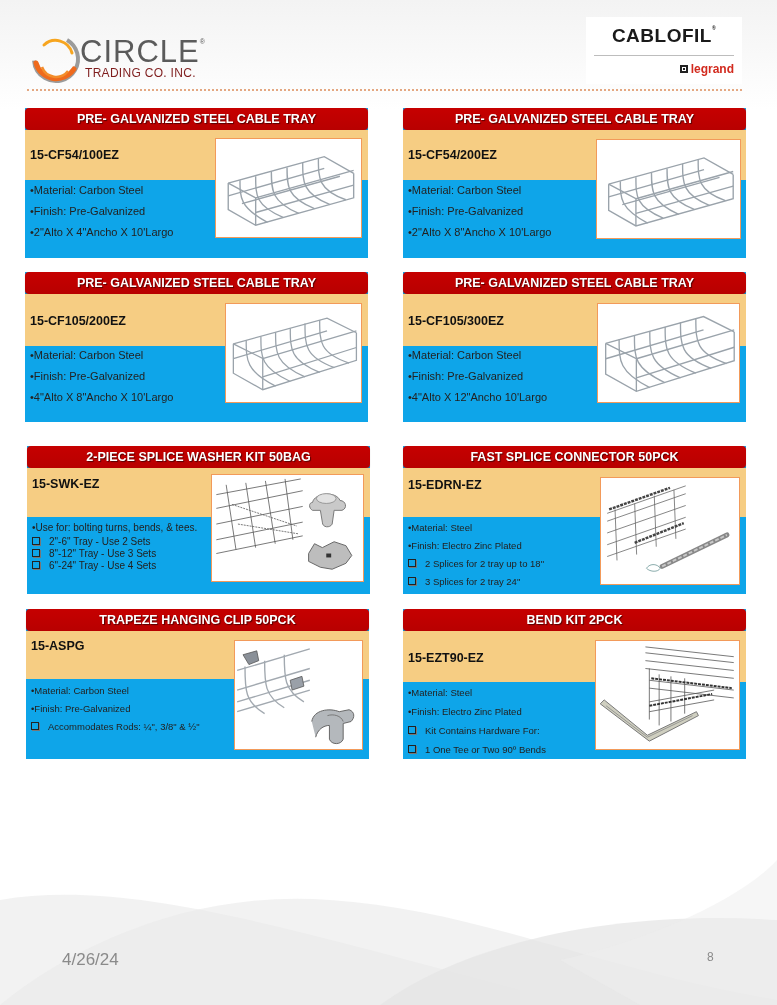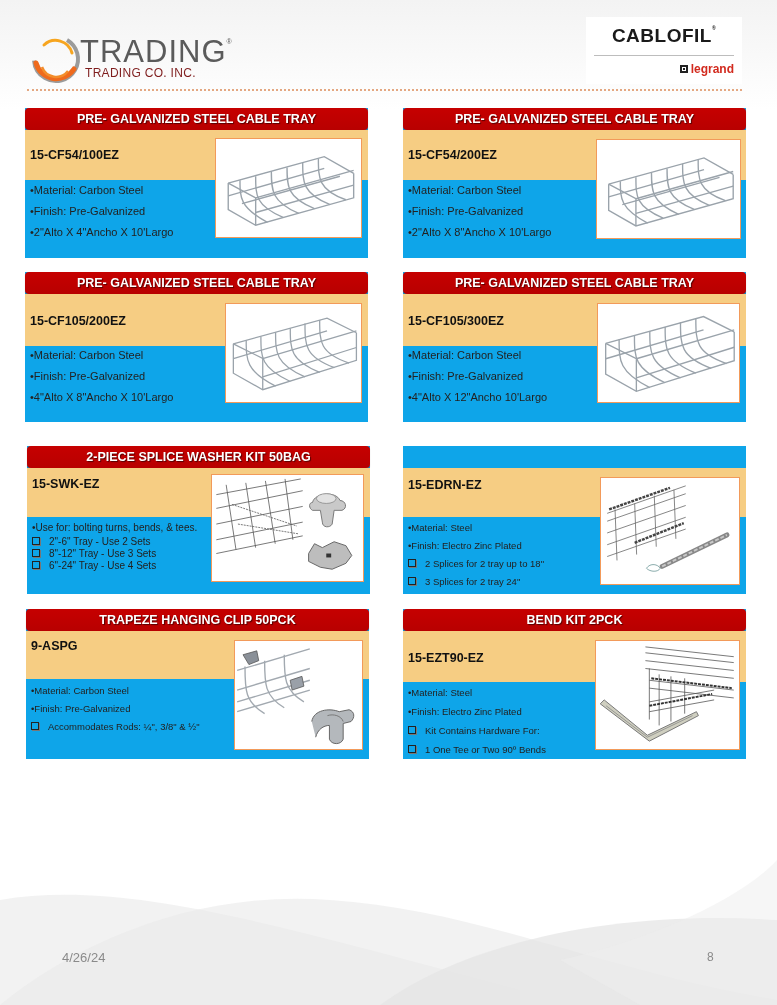--- a/index.html
+++ b/index.html
@@ -70,41 +70,41 @@
     .chk {
       display: inline-block; width: 6px; height: 6px; border: 1px solid #222;
       margin-right: 9px; position: relative; top: 0px; box-shadow: 1px 1px 0 #777;
     }
     .card-img {
       position: absolute; background: #ffffff; border: 1.5px solid #f29a5a; box-sizing: border-box;
       overflow: hidden;
     }
     .card-img svg { width: 100%; height: 100%; display: block; }
 
-    .footer-date { position: absolute; left: 62px; top: 950px; font-size: 13px; color: #8a8a8a; }
+    .footer-date { position: absolute; left: 62px; top: 950px; font-size: 17px; color: #8a8a8a; }
     .footer-page { position: absolute; left: 707px; top: 950px; font-size: 12px; color: #8a8a8a; }
   </style>
 </head>
 <body>
 
 <div class="bg-top"></div>
 <svg class="bg-waves" viewBox="0 0 777 145" preserveAspectRatio="none">
   <path d="M0,40 C120,20 260,60 520,130 L520,145 L0,145 Z" fill="#ececec" opacity="0.7"></path>
   <path d="M0,145 C80,80 200,30 330,40 C480,50 600,110 777,140 L777,145 Z" fill="#e9e9e9" opacity="0.6"></path>
   <path d="M380,145 C470,80 620,50 777,60 L777,145 Z" fill="#e4e4e4" opacity="0.7"></path>
   <path d="M560,100 C650,80 740,40 777,0 L777,145 L640,145 Z" fill="#eeeeee" opacity="0.5"></path>
 </svg>
 
 <svg class="logo-circle" viewBox="0 0 52 52">
   <circle cx="26" cy="26" r="22" fill="none" stroke="#9b9b9b" stroke-width="4" stroke-dasharray="90 50" transform="rotate(-60 26 26)"></circle>
   <path d="M6,30 A21,21 0 0 0 44,36" fill="none" stroke="#ef6a1d" stroke-width="5" stroke-linecap="round"></path>
   <path d="M14,12 A17,17 0 0 1 42,20" fill="none" stroke="#f7a51f" stroke-width="3" stroke-linecap="round"></path>
   <path d="M12,34 A15,15 0 0 0 38,38" fill="none" stroke="#f38d2a" stroke-width="2.5"></path>
 </svg>
-<div class="logo-word"><span>TRADING</span><sup>®</sup></div>
+<div class="logo-word"><span>CIRCLE</span><sup>®</sup></div>
 <div class="logo-sub">TRADING CO. INC.</div>
 
 <div class="brand-box">
   <div class="brand-cablofil"><span>CABLOFIL</span><sup>®</sup></div>
   <div class="brand-line"></div>
   <div class="brand-legrand">
     <span class="legrand-sq"></span>
     <span>legrand</span>
   </div>
 </div>
@@ -255,20 +255,21 @@
       </g>
       <path d="M102,28 C104,18 126,16 130,26 C136,26 138,34 132,36 L124,36 L122,50 C120,54 112,54 112,48 L110,36 L102,36 C98,34 98,28 102,28 Z" fill="#c9c9c9" stroke="#777" stroke-width="1"></path>
       <ellipse cx="116" cy="24" rx="10" ry="5" fill="#e2e2e2" stroke="#888" stroke-width="0.8"></ellipse>
       <path d="M98,80 L104,70 L112,74 L124,68 L136,72 L142,82 L136,90 L122,96 L110,94 L98,88 Z" fill="#bdbdbd" stroke="#666" stroke-width="1"></path>
       <rect x="116" y="80" width="5" height="4" fill="#333"></rect>
     </svg>
   </div>
 </div>
 
 <div class="card" style="left:403px; top:446px; height:148px;">
+  <div class="card-title">FAST SPLICE CONNECTOR 50PCK</div>
   <div class="card-band" style="height:49px;"></div>
   <div class="card-code" style="top:32px;">15-EDRN-EZ</div>
   <div class="card-specs" style="top:76px; font-size:9.5px;">
     <div class="spec" style="height:18px;">•Material: Steel</div>
     <div class="spec" style="height:18px;">•Finish: Electro Zinc Plated</div>
     <div class="spec" style="height:18px;"><span class="chk"></span><span>2 Splices for 2 tray up to 18"</span></div>
     <div class="spec" style="height:18px;"><span class="chk"></span><span>3 Splices for 2 tray 24"</span></div>
   </div>
   <div class="card-img" style="left:197px; top:31px; width:140px; height:108px;">
     <svg viewBox="0 0 140 108">
@@ -288,21 +289,21 @@
       <path d="M62,90 L128,58" stroke="#888" stroke-width="5" stroke-linecap="round"></path>
       <path d="M62,90 L128,58" stroke="#c8c8c8" stroke-width="2" stroke-dasharray="4 2"></path>
       <path d="M46,92 C50,86 58,88 60,92 C58,96 50,96 46,92 Z" fill="none" stroke="#8aa" stroke-width="1"></path>
     </svg>
   </div>
 </div>
 
 <div class="card" style="left:26px; top:609px; height:150px;">
   <div class="card-title">TRAPEZE HANGING CLIP 50PCK</div>
   <div class="card-band" style="height:48px;"></div>
-  <div class="card-code" style="top:30px;">9-ASPG</div>
+  <div class="card-code" style="top:30px;">15-ASPG</div>
   <div class="card-specs" style="top:76px; font-size:9.5px;">
     <div class="spec" style="height:18px;">•Material: Carbon Steel</div>
     <div class="spec" style="height:18px;">•Finish: Pre-Galvanized</div>
     <div class="spec" style="height:18px;"><span class="chk"></span><span>Accommodates Rods: ¼", 3/8" &amp; ½"</span></div>
   </div>
   <div class="card-img" style="left:208px; top:31px; width:129px; height:110px;">
     <svg viewBox="0 0 129 110">
       <g fill="none" stroke="#a2a9b0" stroke-width="1.4">
         <path d="M2,30 L76,8"></path>
           <path d="M2,50 L76,28"></path>

